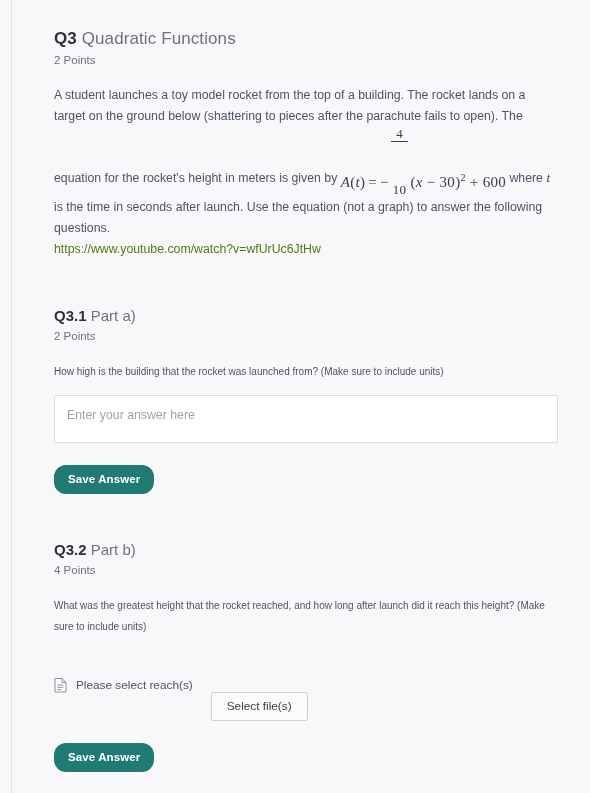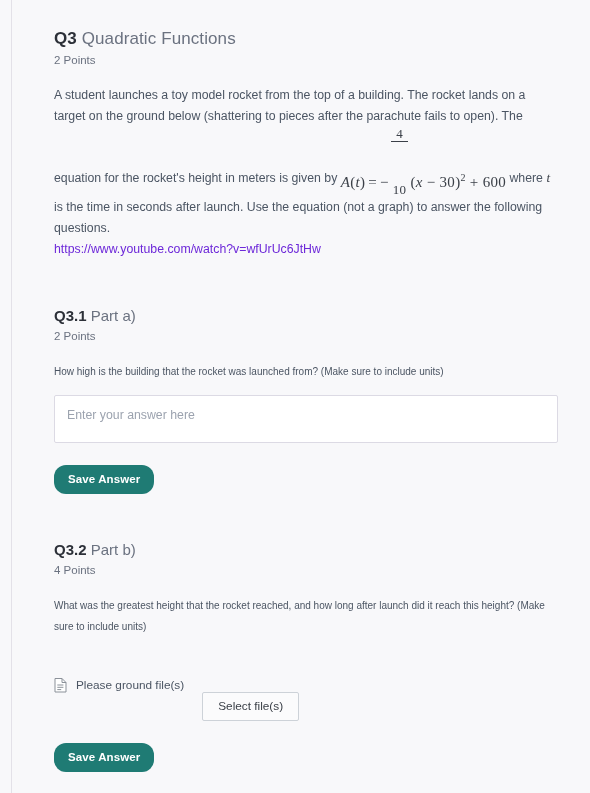--- a/index.html
+++ b/index.html
@@ -61,21 +61,21 @@
 
   
   .prose {
     margin-top: 17px;
     font-size: 12.3px;
     line-height: 21px;
     color: #4b5563;
     max-width: 506px;
   }
   .prose .lnk {
-    color: #6d28d9;
+    color: #4d7c0f;
     text-decoration: none;
   }
 
   
   .math {
     font-family: "Liberation Serif", "DejaVu Serif", serif;
     font-size: 15px;
     color: #3b4048;
     white-space: nowrap;
     display: inline-block;
@@ -253,21 +253,21 @@
       <div class="file-row">
         <span class="file-icon">
           <svg width="13" height="15" viewBox="0 0 13 15" xmlns="http://www.w3.org/2000/svg">
             <path d="M1 0.5 H8 L12 4.5 V14 H1 Z" fill="#ffffff" stroke="#8b9199" stroke-width="1"></path>
             <path d="M8 0.5 V4.5 H12" fill="none" stroke="#8b9199" stroke-width="1"></path>
             <line x1="3.3" y1="7" x2="9.4" y2="7" stroke="#8b9199" stroke-width="1"></line>
             <line x1="3.3" y1="9.3" x2="9.4" y2="9.3" stroke="#8b9199" stroke-width="1"></line>
             <line x1="3.3" y1="11.6" x2="7.2" y2="11.6" stroke="#8b9199" stroke-width="1"></line>
           </svg>
         </span>
-        <span class="file-label">Please ground file(s)</span>
+        <span class="file-label">Please select reach(s)</span>
         <button class="select-files-btn">Select file(s)</button>
       </div>
 
       <button class="save-btn">Save Answer</button>
     </div>
 
     <div class="subq">
       <div class="subq-title">
         <span class="num">Q3.3</span>
         <span>Part c)</span>

